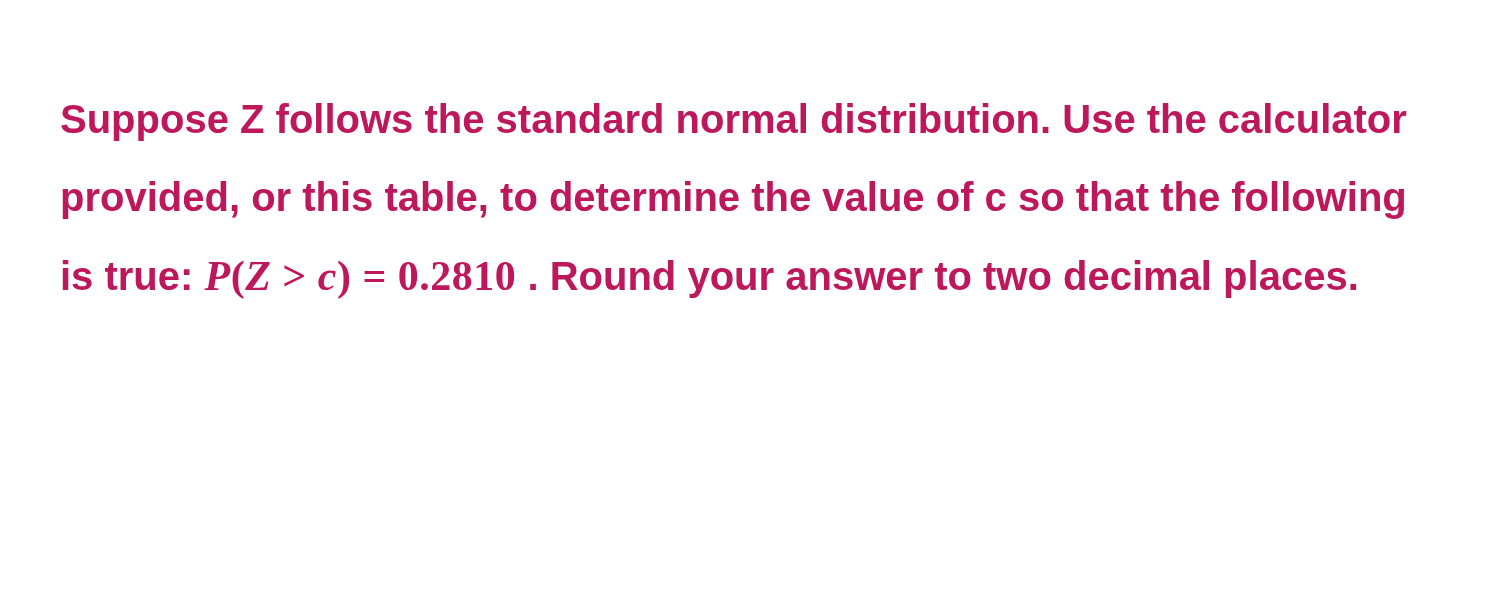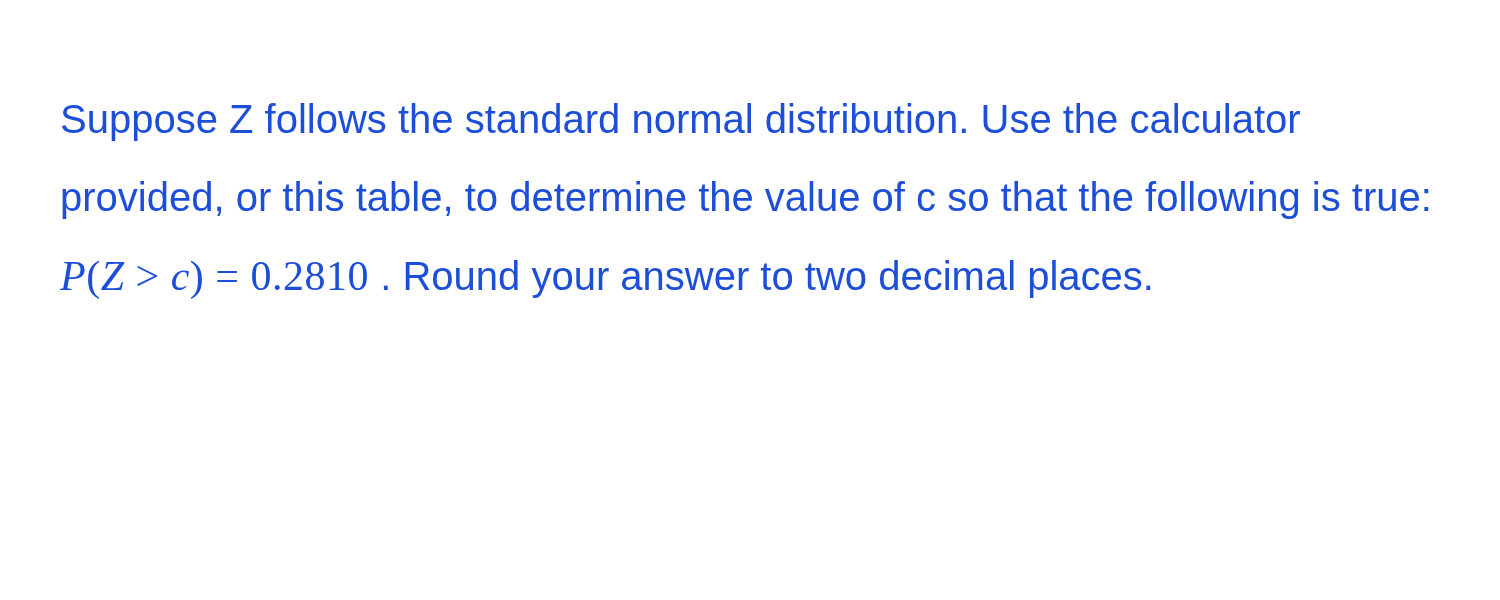--- a/index.html
+++ b/index.html
@@ -12,22 +12,22 @@
       height: 600px;
       background: #ffffff;
       font-family: -apple-system, BlinkMacSystemFont, "Segoe UI", Helvetica, Arial, sans-serif;
       padding: 80px 60px 60px 60px;
       display: flex;
       align-items: flex-start;
     }
     .problem-text {
       font-size: 40px;
       line-height: 1.95;
-      color: #1d4ed8;
-      font-weight: 400;
+      color: #be185d;
+      font-weight: 700;
       max-width: 1400px;
     }
     .math {
       font-family: "Times New Roman", Georgia, serif;
       font-size: 42px;
       letter-spacing: 0.5px;
     }
     .math-italic {
       font-style: italic;
     }

